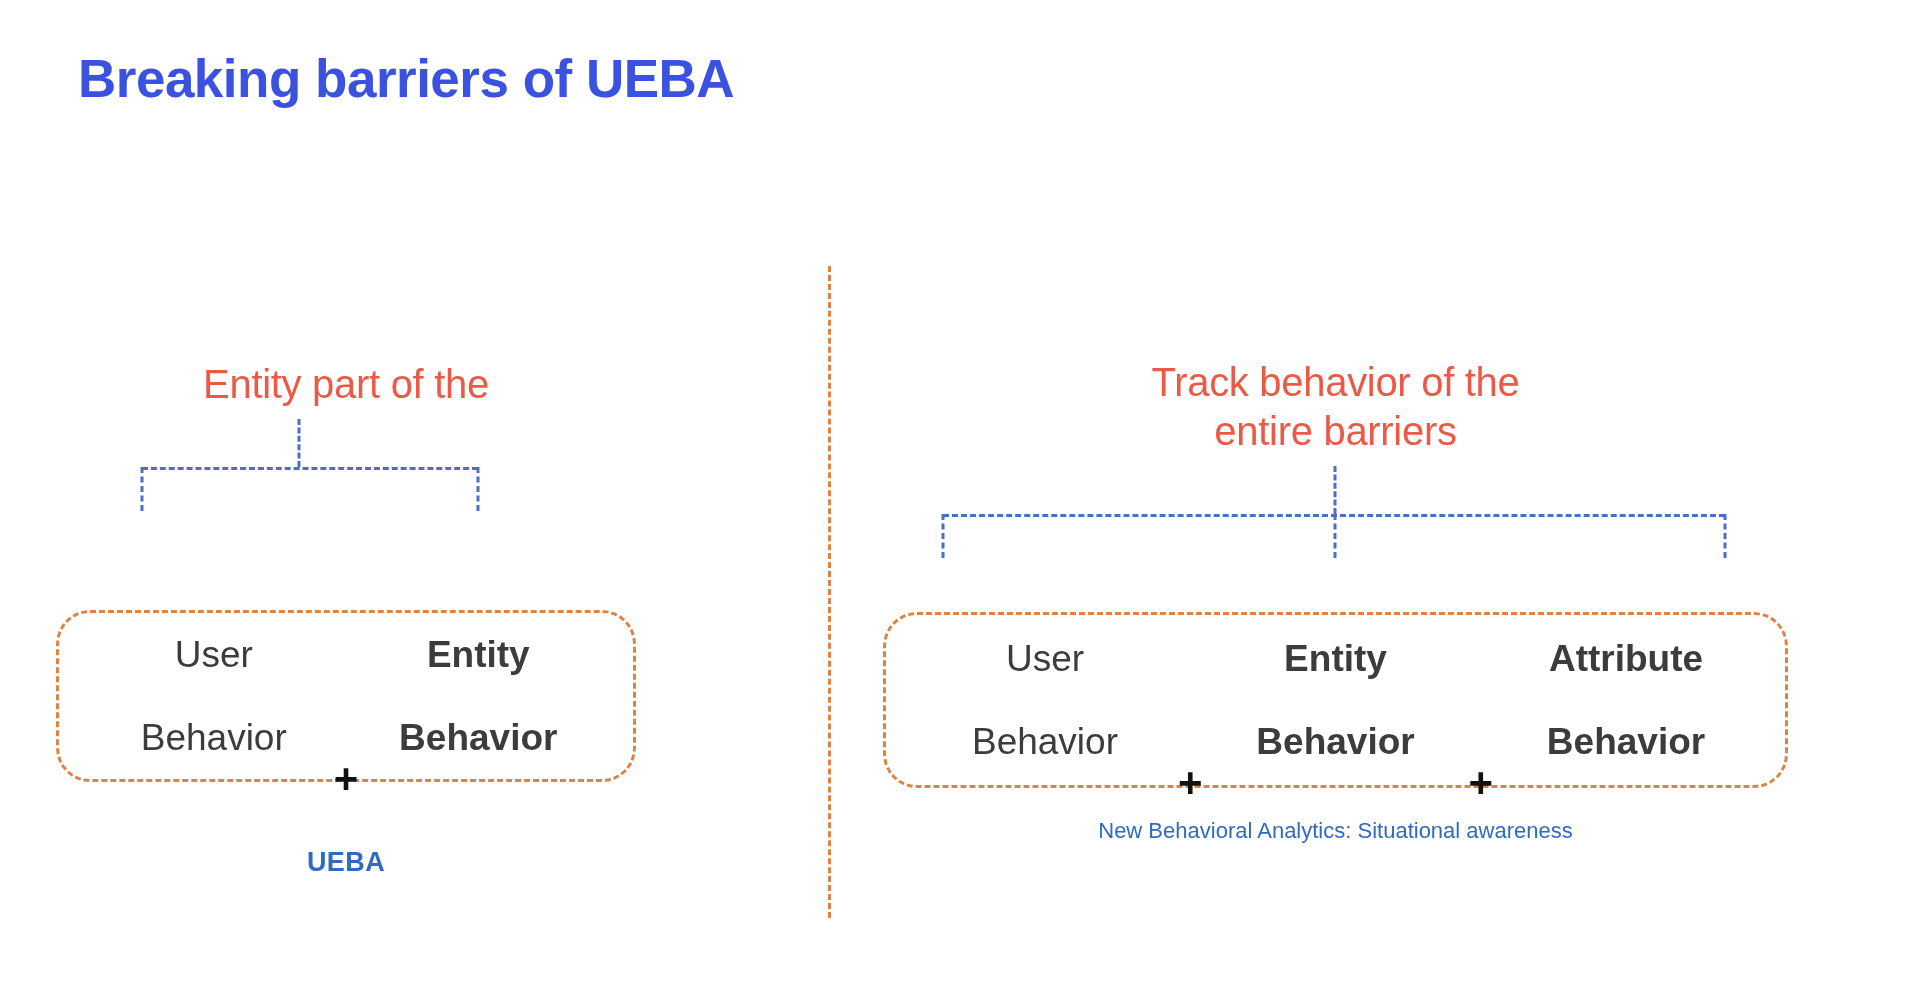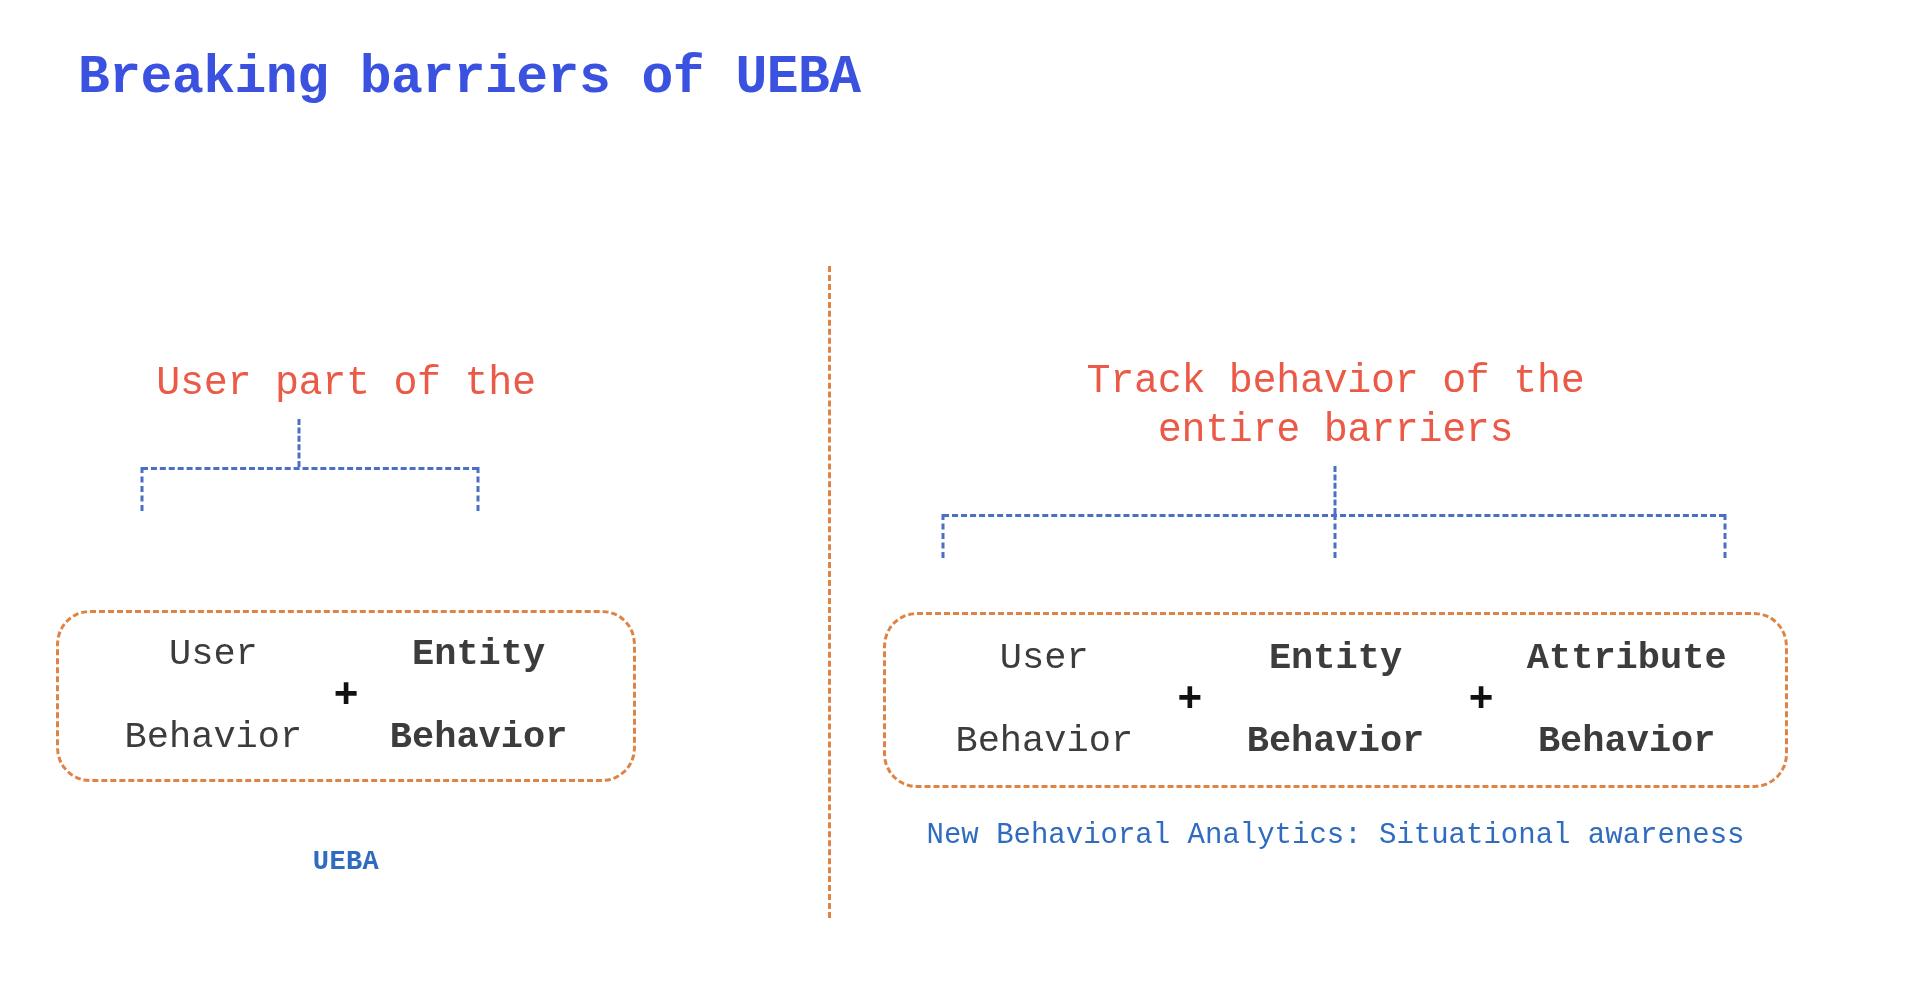--- a/index.html
+++ b/index.html
@@ -13,21 +13,20 @@
     height: 1006px;
     position: relative;
     overflow: hidden;
     -webkit-font-smoothing: antialiased;
   }
 
   .stage {
     position: absolute;
     inset: 0;
     background: #ffffff;
-    font-family: Liberation Mono, monospace;
   }
 
   
   .page-title {
     position: absolute;
     left: 78px;
     top: 48px;
     font-size: 53px;
     font-weight: 700;
     letter-spacing: -0.5px;
@@ -98,21 +97,21 @@
     box-sizing: border-box;
     display: flex;
     align-items: center;
     justify-content: center;
   }
   .box-left  { left: 0;  top: 250px; width: 580px; height: 172px; }
   .box-right { left: 0;  top: 254px; width: 905px; height: 176px; }
 
   .terms {
     display: flex;
-    align-items: center;
+    align-items: flex-end;
     justify-content: center;
     width: 100%;
   }
   .term {
     text-align: center;
     color: #3c3c3c;
     font-size: 37px;
     line-height: 1.12;
     white-space: pre-line;
   }
@@ -146,36 +145,36 @@
     width: 580px;
     font-weight: 700;
     letter-spacing: 0.4px;
     margin-top: 32px;
   }
   .caption-right {
     left: 0;
     top: 458px;
     width: 905px;
     font-weight: 400;
-    font-size: 29px;
+    font-size: 22px;
   }
 </style>
 </head>
 <body>
 
 <div class="stage">
 
   <div class="page-title">Breaking barriers of UEBA</div>
 
   <div class="center-divider"></div>
 
   <div class="panel panel-left">
 
     <div class="panel-heading">
-      <div>User part of the</div>
+      <div>Entity part of the</div>
     </div>
 
     <div class="bracket">
       <div class="bracket-stem" style="left:243px;"></div>
       <div class="bracket-rail" style="left:86px; width:336px;"></div>
       <div class="bracket-drop" style="left:86px;"></div>
       <div class="bracket-drop" style="left:422px;"></div>
     </div>
 
     <div class="combo-box box-left">

